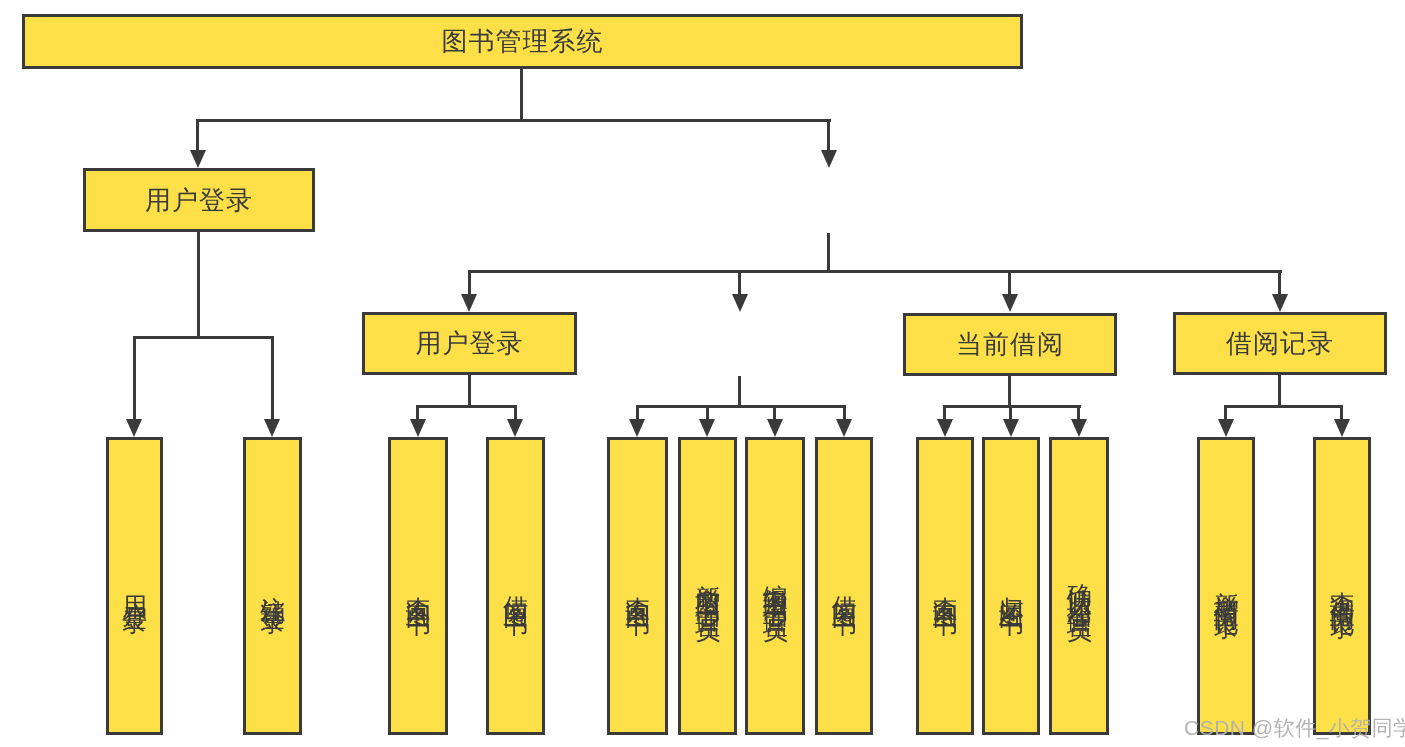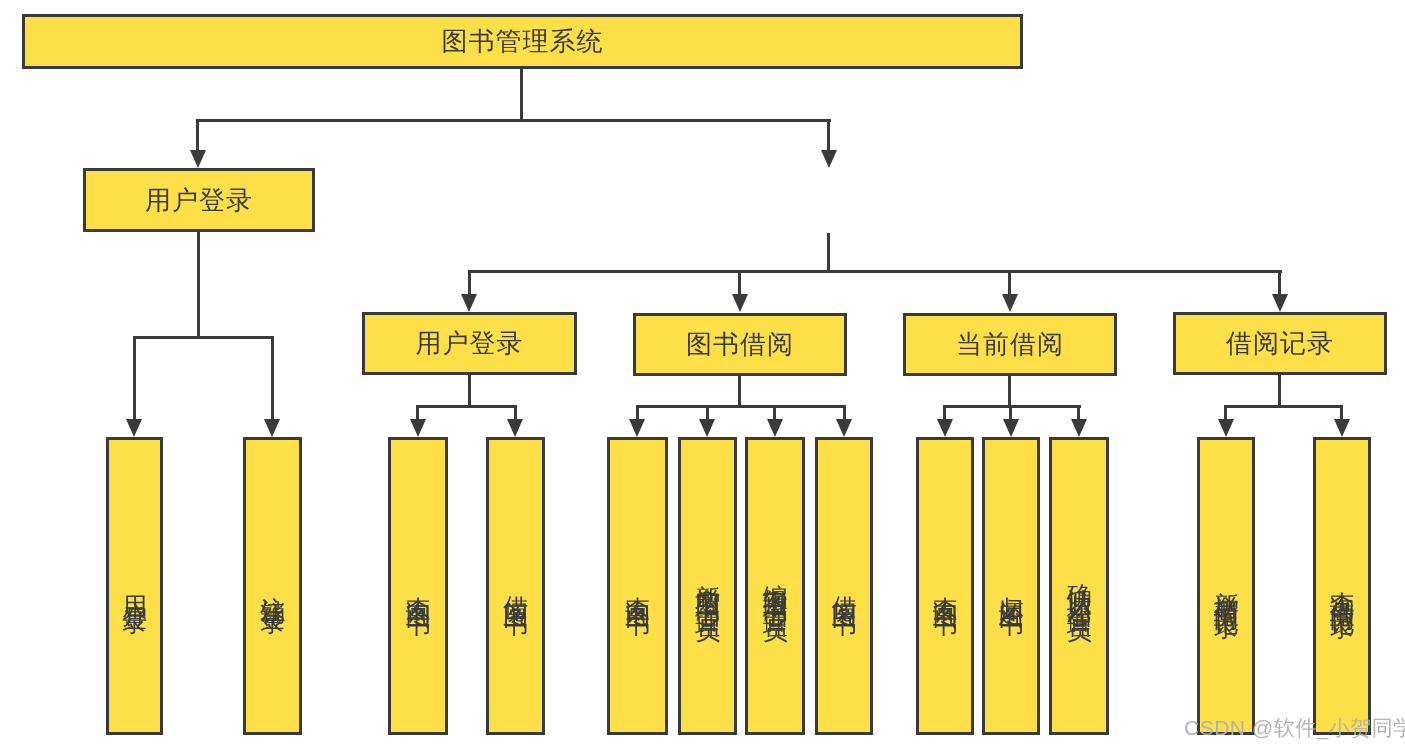--- a/index.html
+++ b/index.html
@@ -42,21 +42,20 @@
 </head>
 <body>
 
 <div id="canvas">
 
   <div class="box" style="left:22px;top:14px;width:1001px;height:55px;">图书管理系统</div>
 
   <div class="box" style="left:83px;top:168px;width:232px;height:64px;">用户登录</div>
 
   <div class="box" style="left:362px;top:312px;width:215px;height:63px;">用户登录</div>
-  <div class="box" style="left:633px;top:313px;width:214px;height:63px;">图书借阅</div>
   <div class="box" style="left:1173px;top:312px;width:214px;height:63px;">借阅记录</div>
   <div class="box" style="left:903px;top:313px;width:214px;height:63px;">当前借阅</div>
 
   <div class="box vbox" style="left:106px;top:437px;width:57px;height:298px;">用户登录</div>
   <div class="box vbox" style="left:243px;top:437px;width:59px;height:298px;">注销登录</div>
 
   <div class="box vbox" style="left:388px;top:437px;width:60px;height:298px;">查询图书</div>
   <div class="box vbox" style="left:486px;top:437px;width:59px;height:298px;">借阅图书</div>
 
   <div class="box vbox" style="left:607px;top:437px;width:61px;height:298px;">查询图书</div>

